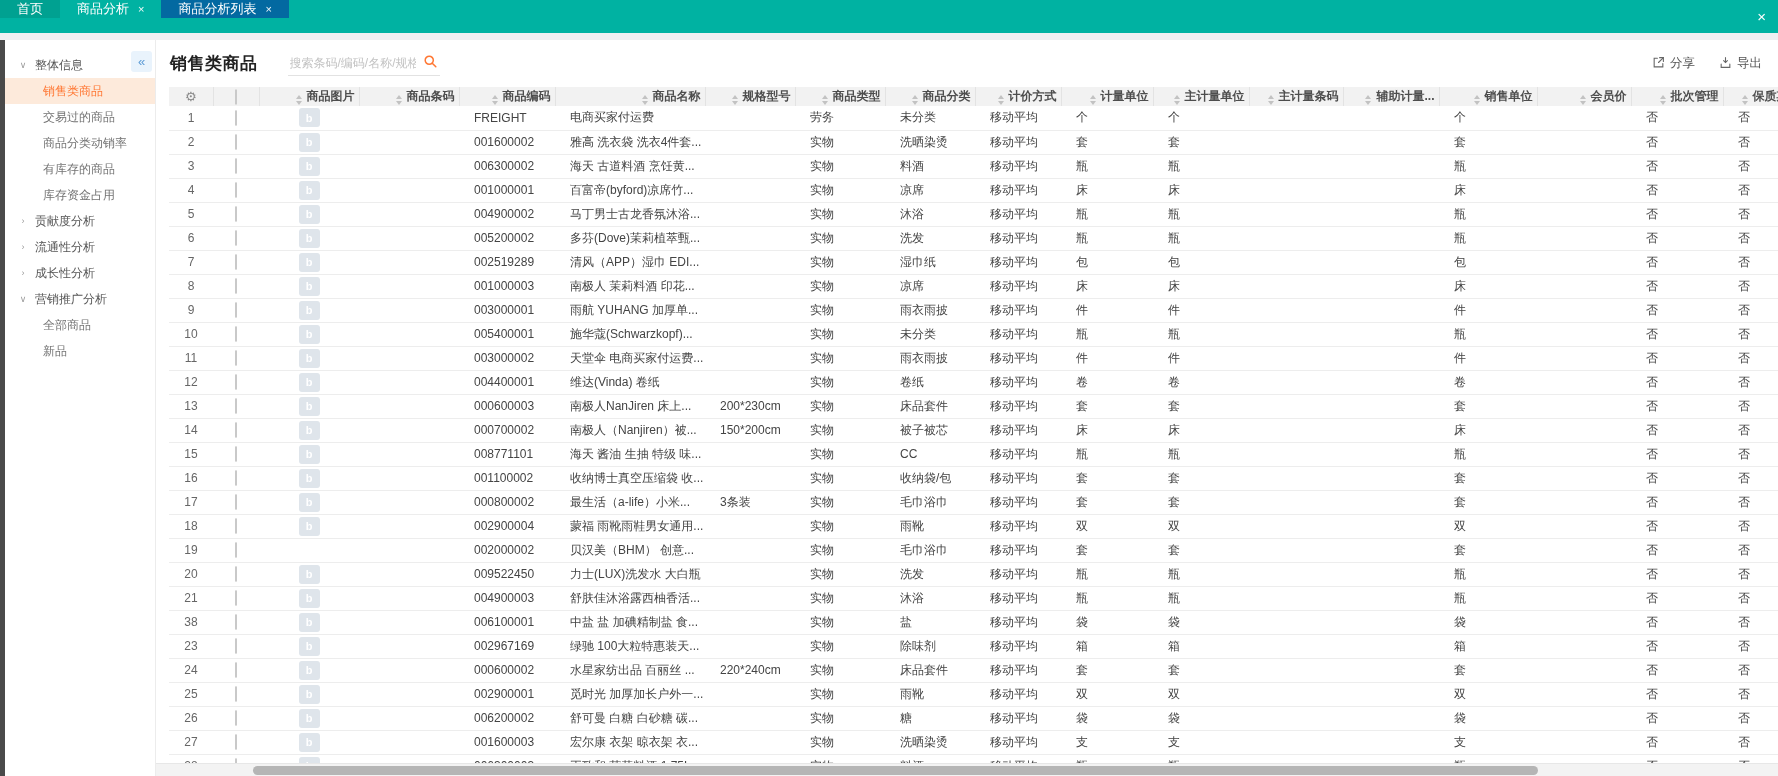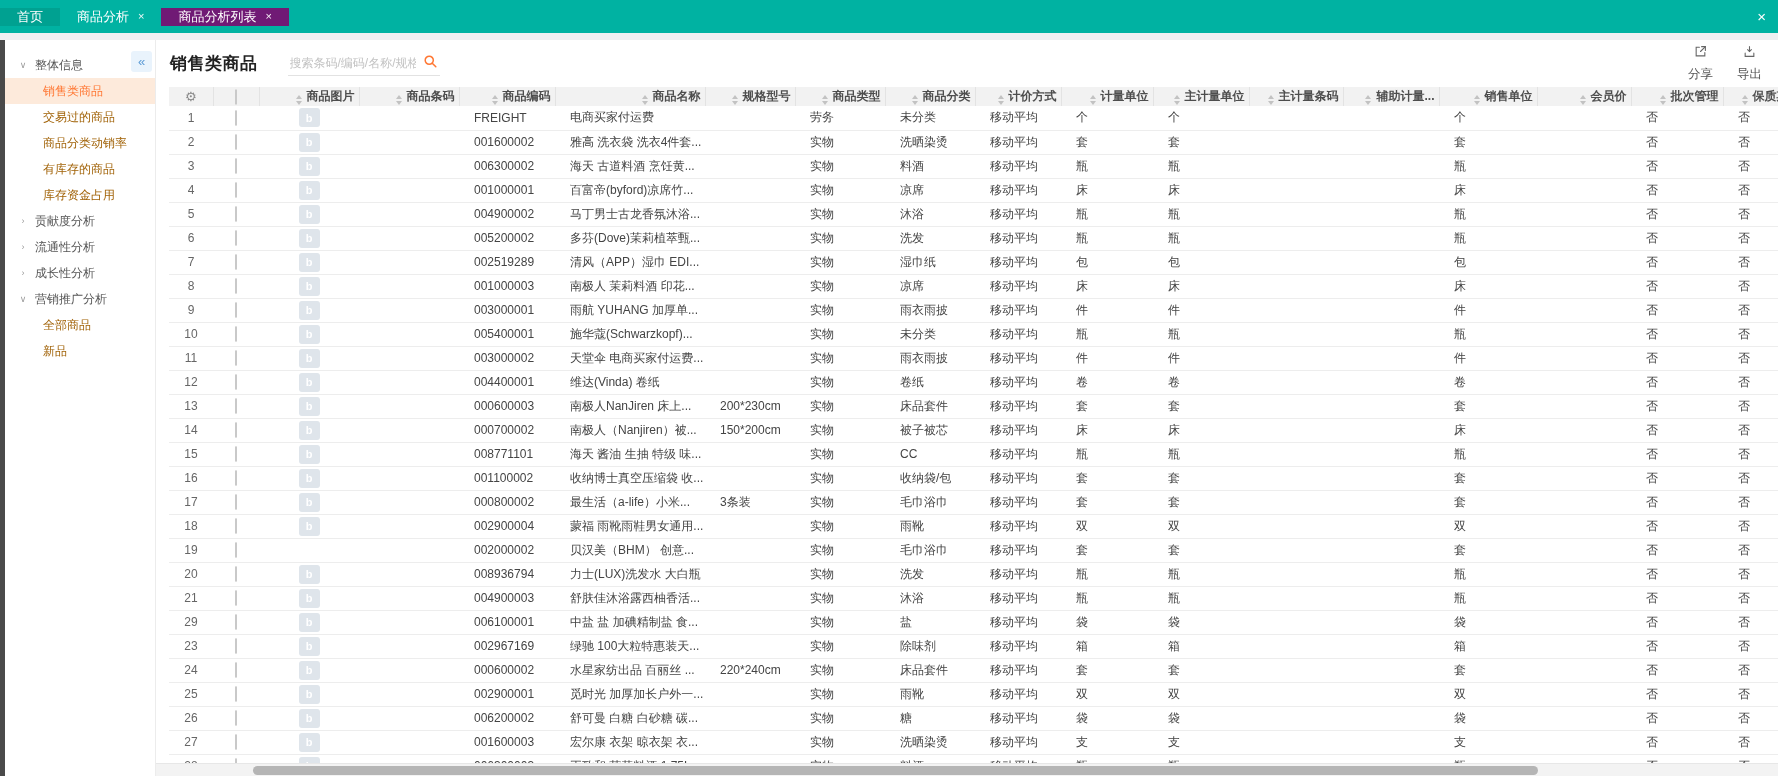--- a/index.html
+++ b/index.html
@@ -1,47 +1,47 @@
 <!DOCTYPE html>
 <html><head>
 <meta charset="utf-8">
 <style>
   * { box-sizing: border-box; margin: 0; padding: 0; }
   html,body { width:1778px; height:776px; overflow:hidden;
     font-family:"Liberation Sans","DejaVu Sans",sans-serif; background:#eef0f2; }
 
   
-  .topbar { height:33px; background:#00b2a2; display:flex; align-items:center; position:relative; }
+  .topbar { height:33px; background:#00b2a2; display:flex; align-items:flex-start; position:relative; }
   .tabs { display:flex; align-items:stretch; }
   .tab { display:flex; align-items:center; gap:9px; padding:0 17px; color:#fff; font-size:13px; cursor:pointer; }
   .tab.home { background:#00a191; }
-  .tab.active { background:#701a75; }
+  .tab.active { background:#0369a1; }
   .tab .x { font-size:11px; opacity:.95; line-height:1; }
   .win-close { position:absolute; right:12px; top:0; height:100%; display:flex; align-items:center; color:#fff; font-size:15px; cursor:pointer; }
 
   
   .page { display:flex; height:743px; padding-top:7px; }
   .left-strip { width:5px; background:#4a4a4a; flex-shrink:0; }
   .sidebar { width:150px; background:#fff; padding-top:12px; position:relative; flex-shrink:0; font-size:12px; color:#555; }
   .side-row { display:flex; align-items:center; height:26px; padding-left:13px; gap:7px; cursor:pointer; }
   .side-row .caret { color:#9a9a9a; font-size:9px; width:10px; text-align:center; }
-  .side-item { display:flex; align-items:center; height:26px; padding-left:38px; cursor:pointer; color:#a16207; }
+  .side-item { display:flex; align-items:center; height:26px; padding-left:38px; cursor:pointer; color:#737373; }
   .side-item.active { color:#ff7733; background:#fdeadb; }
   .collapse-btn { position:absolute; top:11px; right:3px; width:21px; height:21px; background:#e9f3fc; color:#5c9bd5;
     border-radius:3px; display:flex; align-items:center; justify-content:center; font-size:13px; cursor:pointer; }
 
   .main { flex:1; background:#fff; border-left:1px solid #ececec; position:relative; overflow:hidden; }
   .main-header { display:flex; align-items:center; height:47px; padding:0 16px 0 14px; }
   .title { font-size:17px; font-weight:bold; color:#222; margin-right:30px; letter-spacing:.5px; }
   .search { position:relative; display:flex; align-items:center; }
   .search input { border:none; border-bottom:1px solid #e2e2e2; width:152px; font-size:12px; padding:5px 24px 5px 2px; outline:none; color:#333; background:transparent; }
   .search input::placeholder { color:#c3c3c3; }
   .search .mag { position:absolute; right:2px; top:3px; }
   .actions { margin-left:auto; display:flex; gap:24px; align-items:center; font-size:12.5px; color:#555; }
-  .action { display:flex; align-items:center; gap:5px; cursor:pointer;flex-direction:column; }
+  .action { display:flex; align-items:center; gap:5px; cursor:pointer; }
 
   
   .table-wrap { position:relative; height:689px; padding:0 0 0 13px; overflow:hidden; }
   table { border-collapse:collapse; table-layout:fixed; width:1648px; font-size:12px; color:#444; }
   thead th { background:#f2f2f2; height:19px; font-weight:bold; color:#4d4d4d; text-align:right;
     padding:0 4px 0 5px; border-right:1px solid #e3e3e3; white-space:nowrap; overflow:hidden; }
   thead th.c { text-align:center; padding:0; }
   tbody td { height:24px; border-bottom:1px solid #ededed; padding:0 4px 0 15px; white-space:nowrap; overflow:hidden; }
   tbody td.c { text-align:center; padding:0; }
   td.num { color:#666; }
@@ -661,21 +661,21 @@
               <td>否</td>
               <td>否</td>
             </tr>
             <tr>
               <td class="c num">20</td>
               <td class="c"><span class="cbx"></span></td>
               <td class="c">
                 <span class="ph">b</span>
               </td>
               <td></td>
-              <td>008936794</td>
+              <td>009522450</td>
               <td>力士(LUX)洗发水 大白瓶</td>
               <td></td>
               <td>实物</td>
               <td>洗发</td>
               <td>移动平均</td>
               <td>瓶</td>
               <td>瓶</td>
               <td></td>
               <td></td>
               <td>瓶</td>
@@ -699,21 +699,21 @@
               <td>瓶</td>
               <td>瓶</td>
               <td></td>
               <td></td>
               <td>瓶</td>
               <td></td>
               <td>否</td>
               <td>否</td>
             </tr>
             <tr>
-              <td class="c num">29</td>
+              <td class="c num">38</td>
               <td class="c"><span class="cbx"></span></td>
               <td class="c">
                 <span class="ph">b</span>
               </td>
               <td></td>
               <td>006100001</td>
               <td>中盐 盐 加碘精制盐 食...</td>
               <td></td>
               <td>实物</td>
               <td>盐</td>

